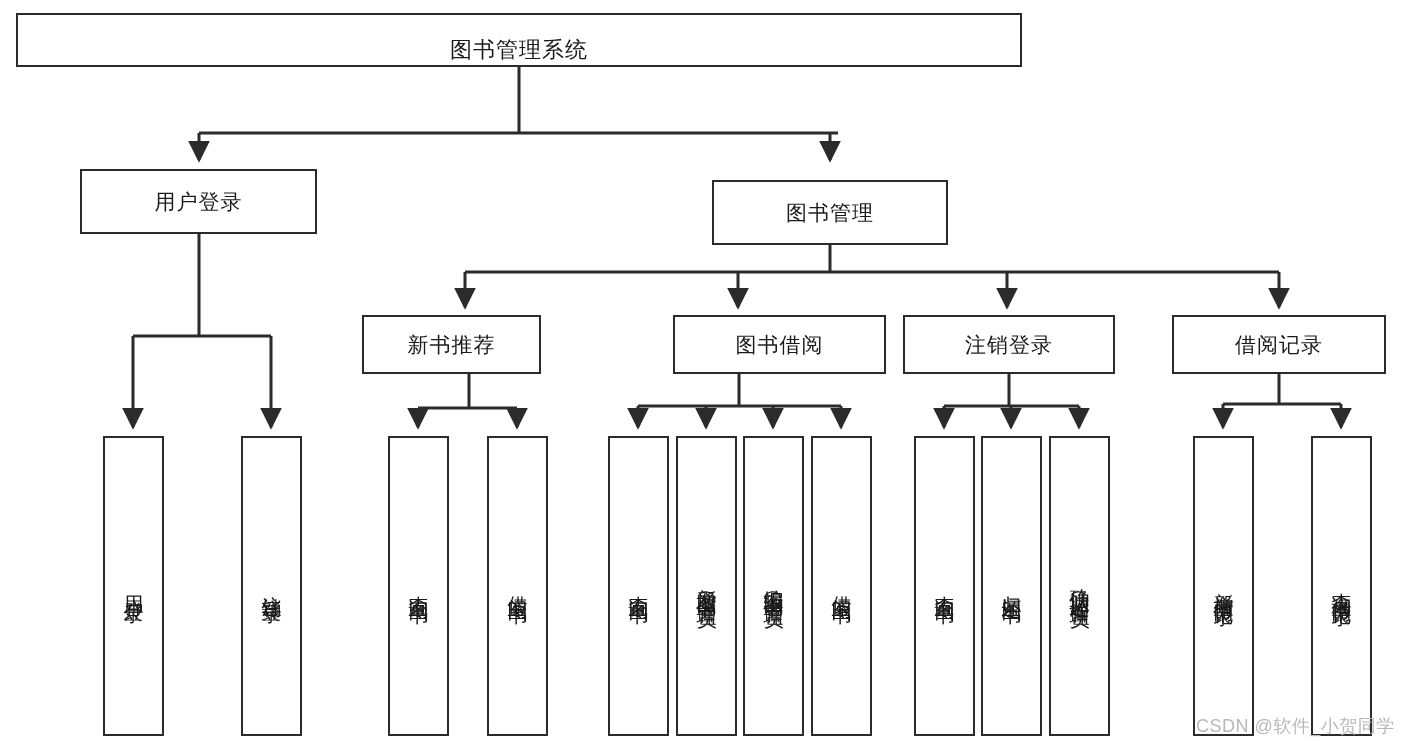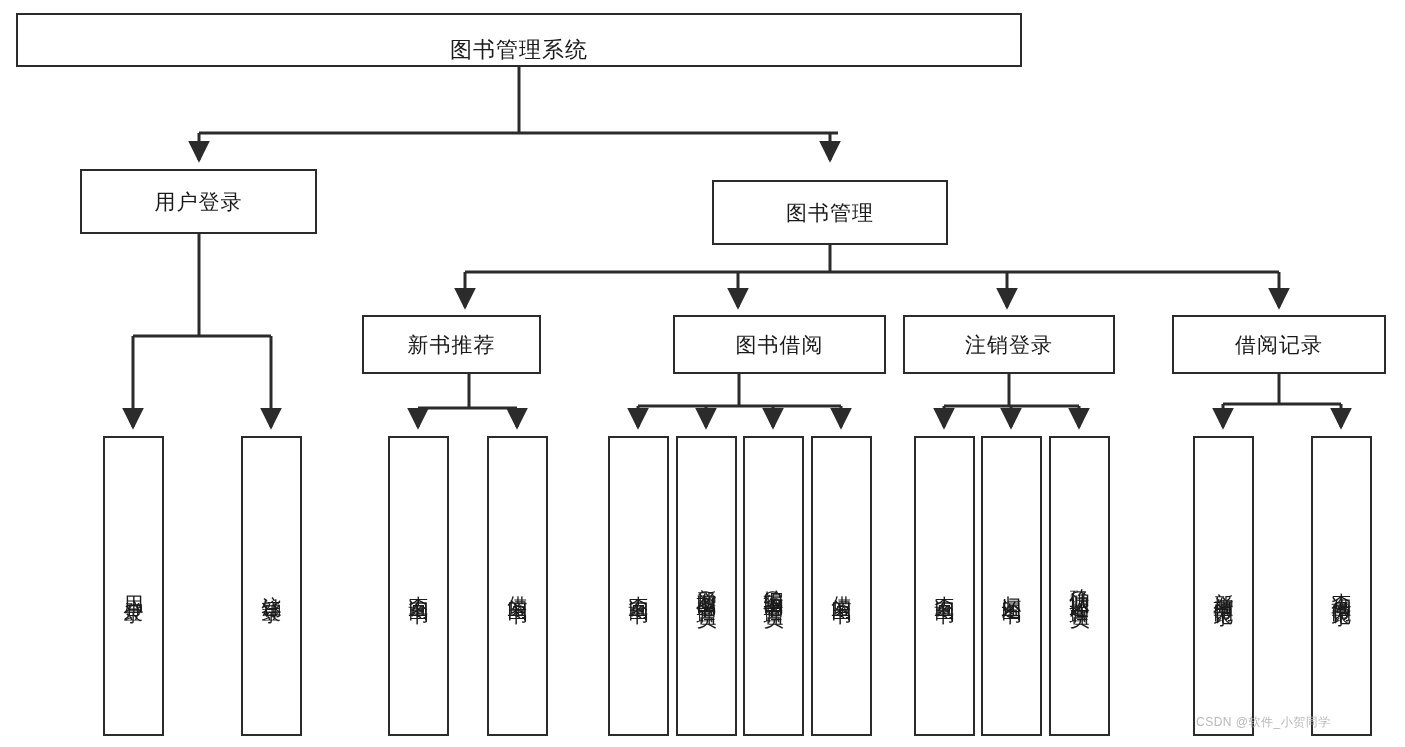--- a/index.html
+++ b/index.html
@@ -54,21 +54,21 @@
   }
   .node.v .vtext {
     writing-mode: vertical-rl;
     text-orientation: upright;
     display: block;
   }
   .watermark {
     position: absolute;
     left: 1196px;
     top: 714px;
-    font-size: 12px;
+    font-size: 18px;
     color: #b8b8b8;
     white-space: nowrap;
     letter-spacing: 0.5px;
   }
 </style>
 </head>
 <body>
 
 <div id="canvas">
 

